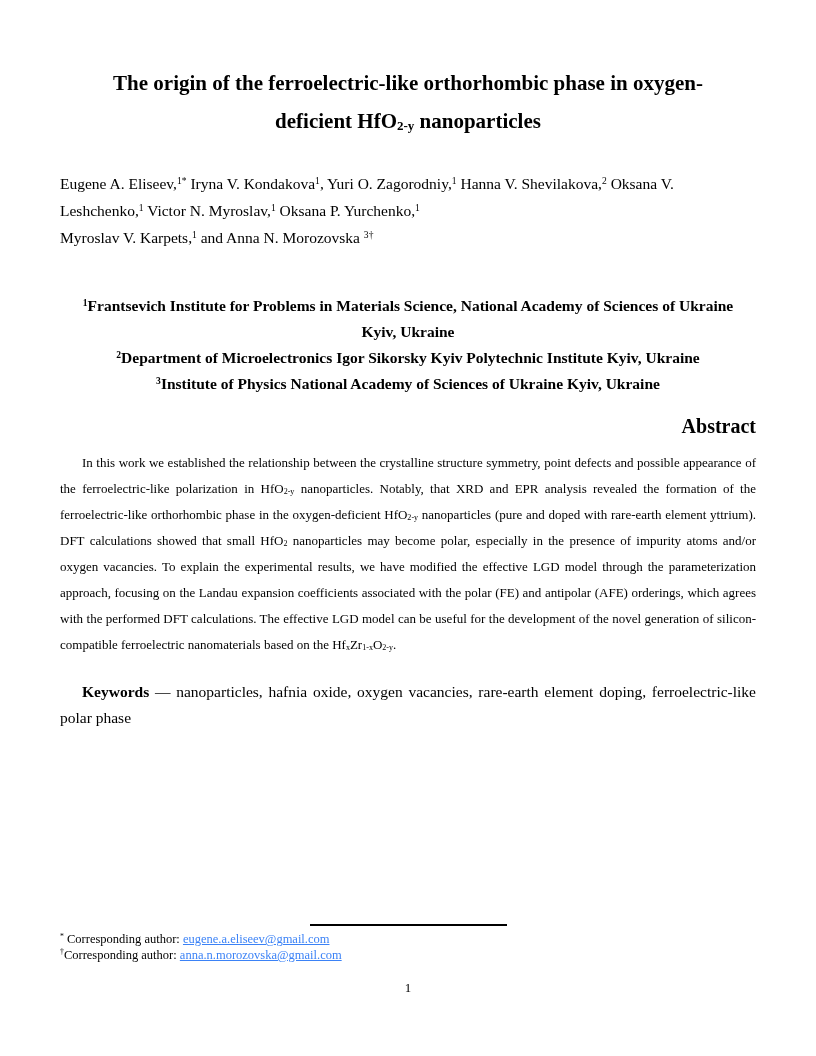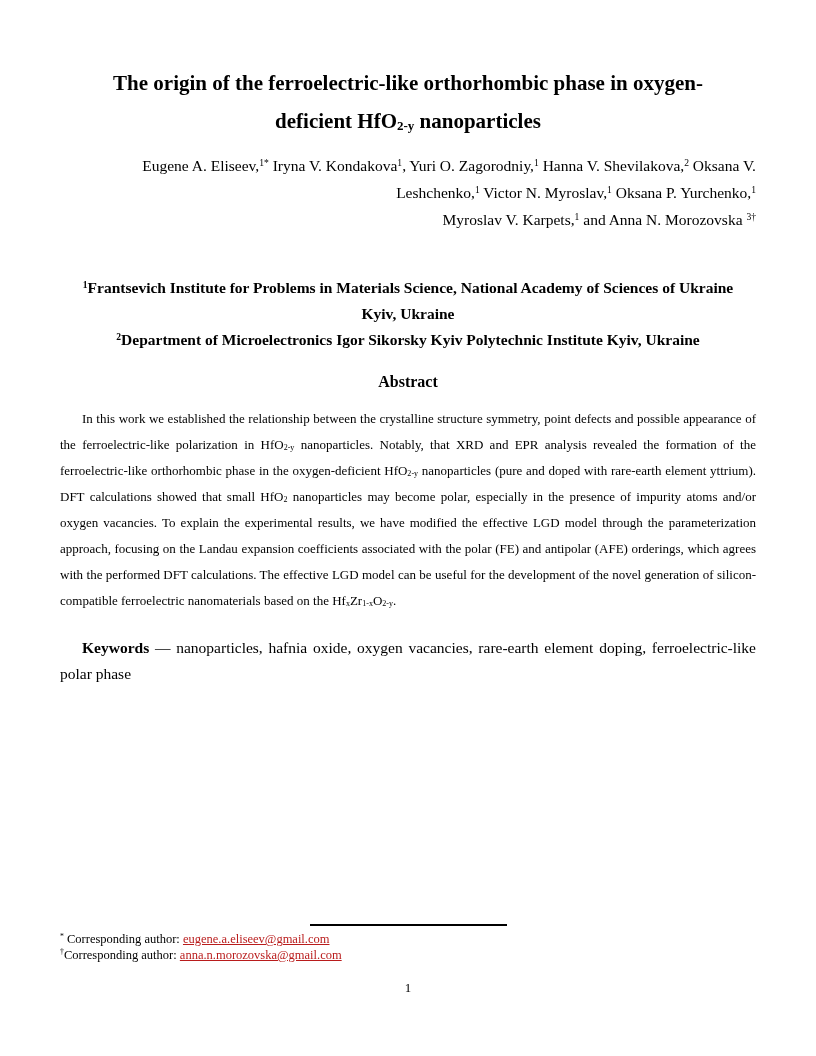--- a/index.html
+++ b/index.html
@@ -16,37 +16,37 @@
   .content { padding: 64px 60px 0 60px; }
 
   .title {
     margin: 0;
     font-size: 21px;
     font-weight: bold;
     text-align: center;
     line-height: 38px;
   }
   .authors {
-    margin-top: 12px;
+    margin-top: 30px;
     font-size: 15.5px;
     line-height: 27px;
-    text-align: right;
+    text-align: left;
   }
   .affiliations {
     margin-top: 42px;
     font-size: 15.5px;
     line-height: 26px;
     text-align: center;
     font-weight: bold;
   }
   .abstract-heading {
     margin-top: 16px;
-    font-size: 16px;
+    font-size: 20px;
     font-weight: bold;
-    text-align: center;
+    text-align: right;
     line-height: 26px;
   }
   .abstract-body {
     margin: 11px 0 0 0;
     font-size: 13px;
     line-height: 26px;
     text-align: justify;
     text-indent: 22px;
   }
   .keywords {
@@ -81,21 +81,21 @@
     font-size: 12.5px;
     line-height: 15.5px;
   }
   .footnote-divider {
     width: 197px;
     margin: 0 auto 6px auto;
     border-top: 2px solid #000000;
     height: 0;
   }
   .email-link {
-    color: #b91c1c;
+    color: #3b82f6;
     text-decoration: underline;
     cursor: pointer;
   }
   .page-number {
     position: absolute;
     top: 980px;
     left: 0;
     right: 0;
     text-align: center;
     font-size: 13px;
@@ -116,20 +116,21 @@
     <div class="authors">
         <div><span>Eugene A. Eliseev,</span><sup>1*</sup><span> Iryna V. Kondakova</span><sup>1</sup><span>, Yuri O. Zagorodniy,</span><sup>1</sup><span> Hanna V. Shevilakova,</span><sup>2</sup><span> Oksana V.</span></div>
         <div><span>Leshchenko,</span><sup>1</sup><span> Victor N. Myroslav,</span><sup>1</sup><span> Oksana P. Yurchenko,</span><sup>1</sup></div>
         <div><span>Myroslav V. Karpets,</span><sup>1</sup><span> and Anna N. Morozovska </span><sup>3†</sup></div>
       </div>
 
     <div class="affiliations">
         <div><sup>1</sup><span>Frantsevich Institute for Problems in Materials Science, National Academy of Sciences of Ukraine</span></div>
         <div><span>Kyiv, Ukraine</span></div>
         <div><sup>2</sup><span>Department of Microelectronics Igor Sikorsky Kyiv Polytechnic Institute Kyiv, Ukraine</span></div>
+        <div><sup>3</sup><span>Institute of Physics National Academy of Sciences of Ukraine Kyiv, Ukraine</span></div>
       </div>
 
     <div class="abstract-heading">Abstract</div>
 
     <p class="abstract-body"><span>In this work we established the relationship between the crystalline structure symmetry, point defects and possible appearance of the ferroelectric-like polarization in HfO</span><sub>2-y</sub><span> nanoparticles. Notably, that XRD and EPR analysis revealed the formation of the ferroelectric-like orthorhombic phase in the oxygen-deficient HfO</span><sub>2-y</sub><span> nanoparticles (pure and doped with rare-earth element yttrium). DFT calculations showed that small HfO</span><sub>2</sub><span> nanoparticles may become polar, especially in the presence of impurity atoms and/or oxygen vacancies. To explain the experimental results, we have modified the effective LGD model through the parameterization approach, focusing on the Landau expansion coefficients associated with the polar (FE) and antipolar (AFE) orderings, which agrees with the performed DFT calculations. The effective LGD model can be useful for the development of the novel generation of silicon-compatible ferroelectric nanomaterials based on the Hf</span><sub>x</sub><span>Zr</span><sub>1-x</sub><span>O</span><sub>2-y</sub><span>.</span></p>
 
     <p class="keywords"><b>Keywords</b><span> — nanoparticles, hafnia oxide, oxygen vacancies, rare-earth element doping, ferroelectric-like polar phase</span></p>
   </div>
 
   <div class="footnotes">

